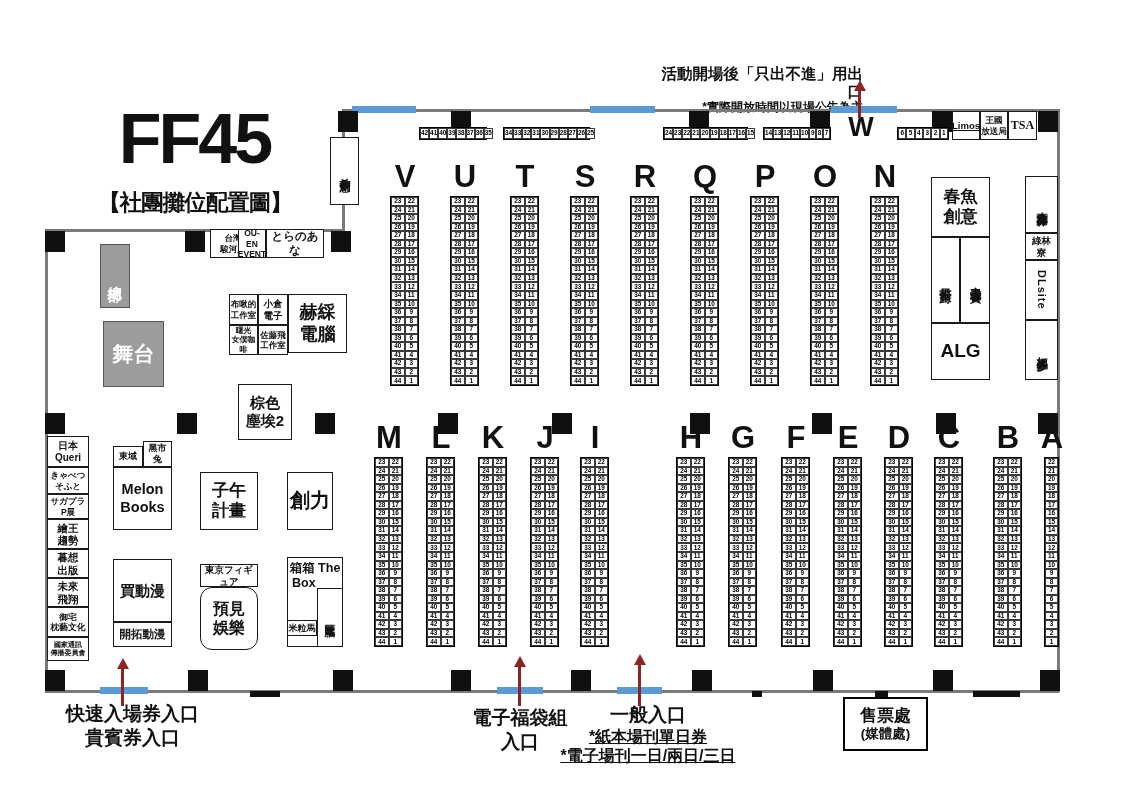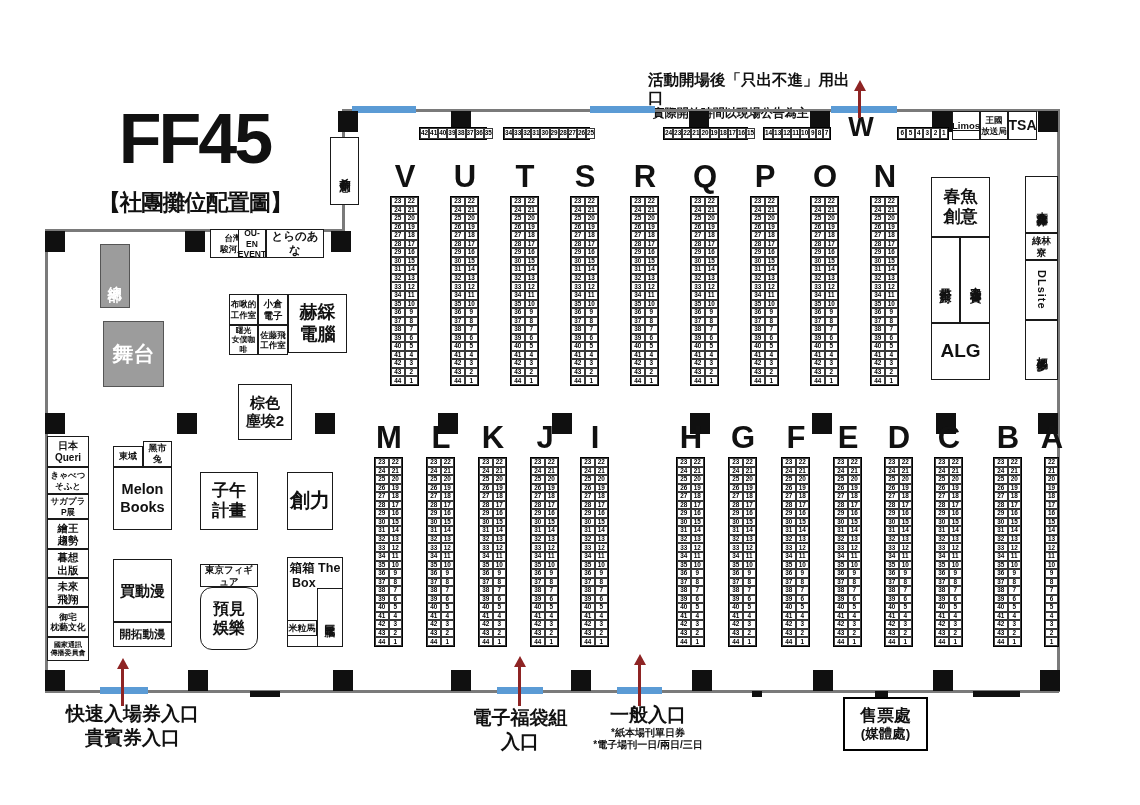--- a/index.html
+++ b/index.html
@@ -10,21 +10,21 @@
   .blue{position:absolute;height:7px;background:#5b9bd5;}
   .bar{position:absolute;background:#101010;}
   .arrow{position:absolute;}
   .ahead{width:0;height:0;border-left:6.5px solid transparent;border-right:6.5px solid transparent;
          border-bottom:11px solid #8e2424;margin:0 auto;}
   .ashaft{width:3.5px;background:#8e2424;margin:0 auto;}
   .title{position:absolute;left:92px;top:104px;width:205px;text-align:center;
          font-size:70px;font-weight:900;letter-spacing:-3px;line-height:1;}
   .subtitle{position:absolute;left:80px;top:187px;width:230px;text-align:center;
          font-size:22.5px;font-weight:800;letter-spacing:-1px;}
-  .topnote{position:absolute;left:648px;top:71px;width:215px;text-align:left;line-height:1.15;}
+  .topnote{position:absolute;left:648px;top:65px;width:215px;text-align:right;line-height:1.15;}
   .tn1{font-size:15.5px;font-weight:800;}
   .tn2{font-size:12px;font-weight:800;}
   .wlabel{position:absolute;left:844px;top:112px;width:34px;height:30px;text-align:center;
           font-size:27px;font-weight:900;line-height:30px;}
   .colhead{position:absolute;width:31px;height:38px;text-align:center;font-size:31px;
            font-weight:900;line-height:38px;letter-spacing:-1px;}
   .btable{position:absolute;display:grid;background:#fff;border:1px solid #000;box-sizing:border-box;}
   .bcell{border:0.5px solid #3a3a3a;display:flex;align-items:center;justify-content:center;
          font-size:6.4px;font-weight:700;line-height:1;background:#fff;color:#000;box-sizing:border-box;}
   .box{position:absolute;background:#fff;border:1.2px solid #1a1a1a;display:flex;flex-direction:column;
@@ -33,21 +33,21 @@
   .box.vert{writing-mode:vertical-rl;text-orientation:mixed;letter-spacing:1px;}
   .box.gray{background:#9c9c9c;color:#fff;border-color:#555;}
   .box.boldtx{font-weight:800;}
   .box.topalign{justify-content:flex-start;padding-top:3px;}
   .entfast{position:absolute;left:50px;top:702px;width:165px;text-align:center;
            font-size:19px;font-weight:800;line-height:1.25;}
   .entbag{position:absolute;left:450px;top:706px;width:140px;text-align:center;
           font-size:19px;font-weight:800;line-height:1.25;}
   .entgen{position:absolute;left:558px;top:704px;width:180px;text-align:center;line-height:1.2;}
   .eg1{font-size:19px;font-weight:800;}
-  .eg2{font-size:10px;font-weight:800;}
+  .eg2{font-size:16px;font-weight:800;text-decoration:underline;}
   .ticketbox{position:absolute;left:843px;top:697px;width:85px;height:54px;border:2px solid #000;
              display:flex;flex-direction:column;align-items:center;justify-content:center;
              background:#fff;line-height:1.2;box-sizing:border-box;}
   .tk1{font-size:17px;font-weight:800;}
   .tk2{font-size:13.5px;font-weight:800;}
 </style>
 </head>
 <body>
 
 <div class="canvas">
@@ -186,21 +186,21 @@
         <div>棕色</div>
         <div>塵埃2</div>
       </div>
       <div class="box" style="left: 952px; top: 111px; width: 28px; height: 29px; font-size: 9.5px; text-decoration: underline;">
         <div>Limos</div>
       </div>
       <div class="box" style="left: 980px; top: 111px; width: 28px; height: 29px; font-size: 8.5px;">
         <div>王國</div>
         <div>放送局</div>
       </div>
-      <div class="box" style="left: 1008px; top: 111px; width: 29px; height: 29px; font-size: 14px;">
+      <div class="box" style="left: 1008px; top: 111px; width: 29px; height: 29px; font-size: 12px; font-family: Liberation Serif, serif;">
         <div>TSA</div>
       </div>
       <div class="box boldtx" style="left: 931px; top: 177px; width: 59px; height: 60px; font-size: 17px;">
         <div>春魚</div>
         <div>創意</div>
       </div>
       <div class="box vert" style="left: 931px; top: 237px; width: 29px; height: 86px; font-size: 12px;">
         <div>芒果派對</div>
       </div>
       <div class="box vert" style="left: 960px; top: 237px; width: 30px; height: 86px; font-size: 11.5px;">

